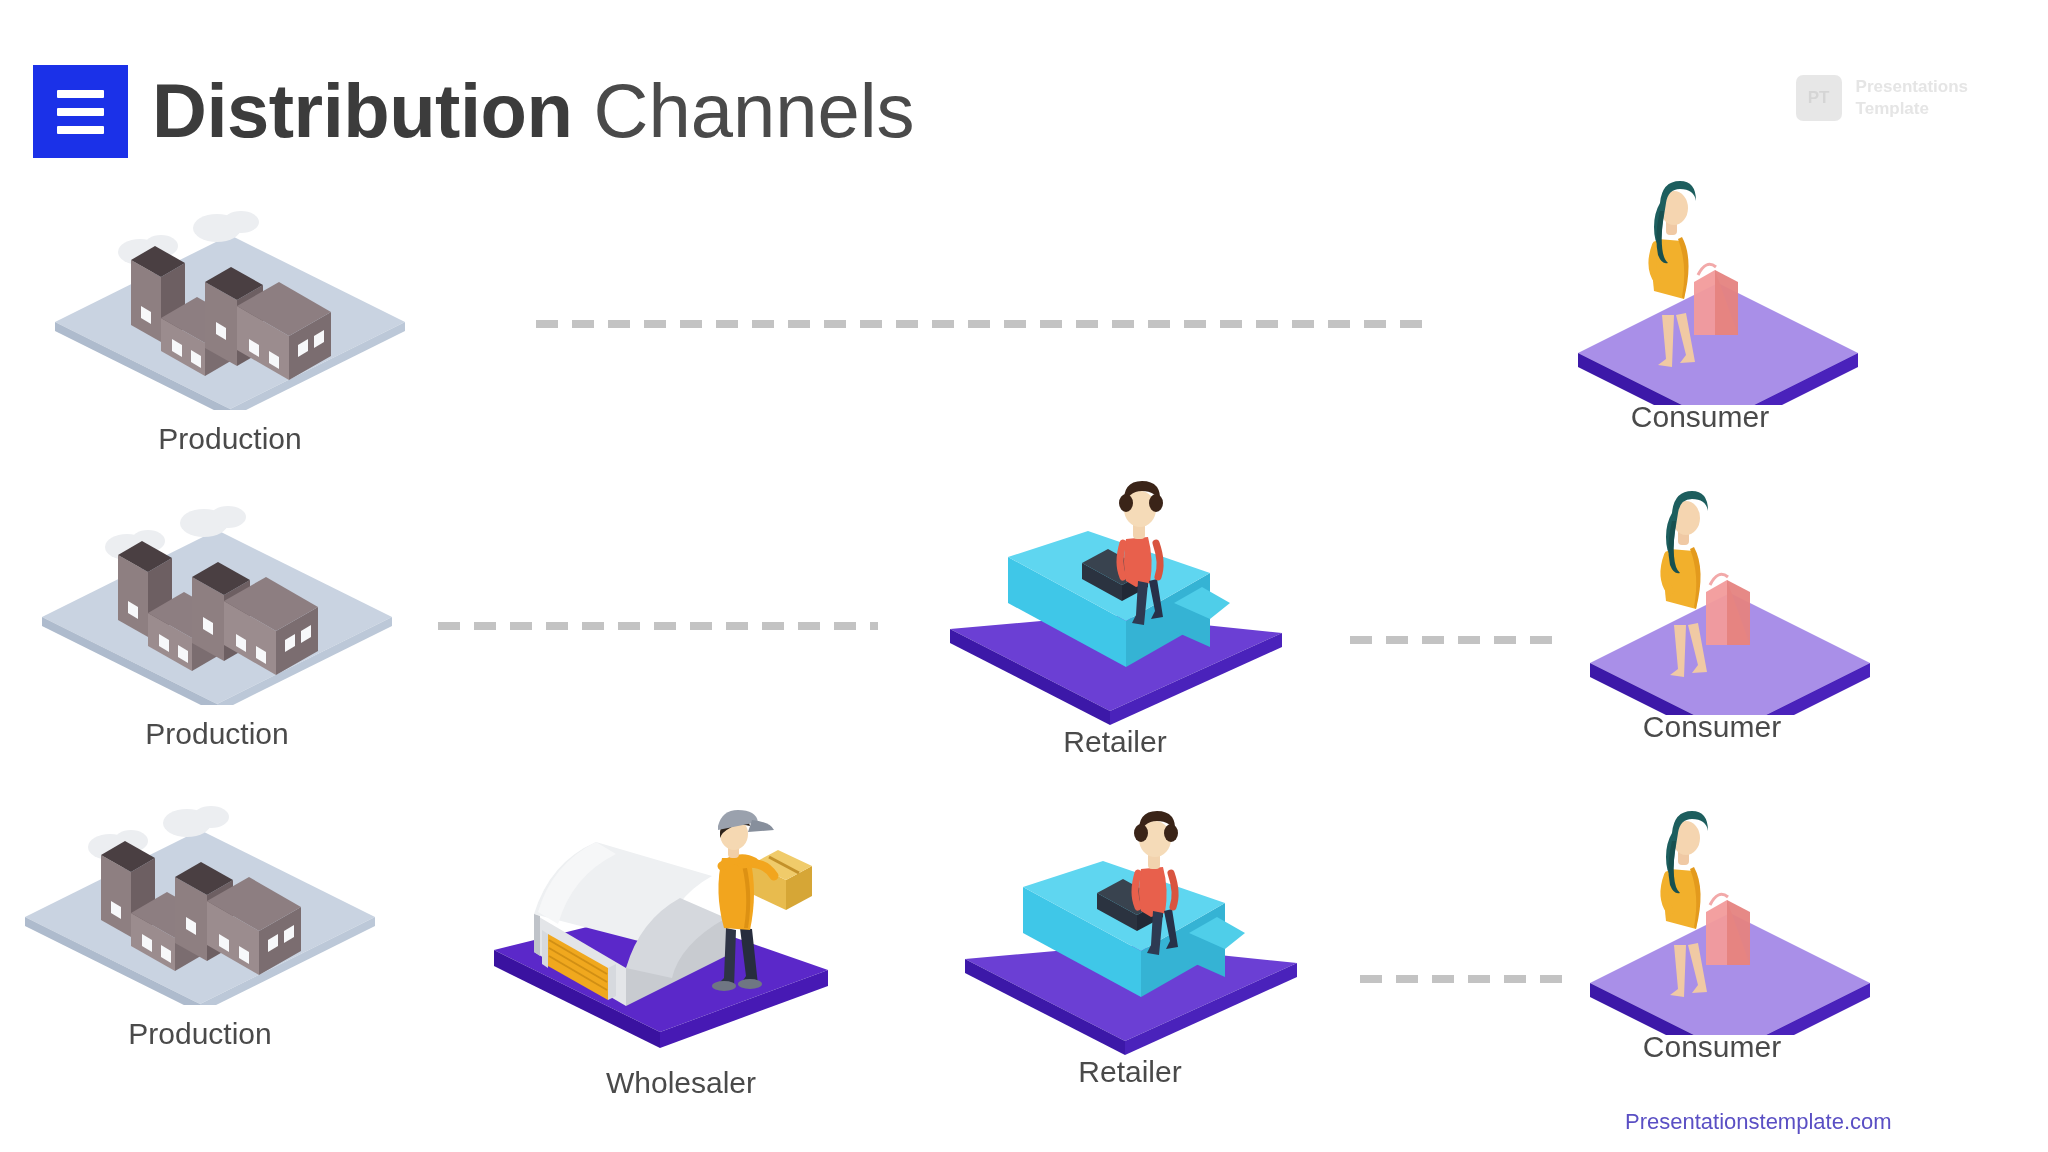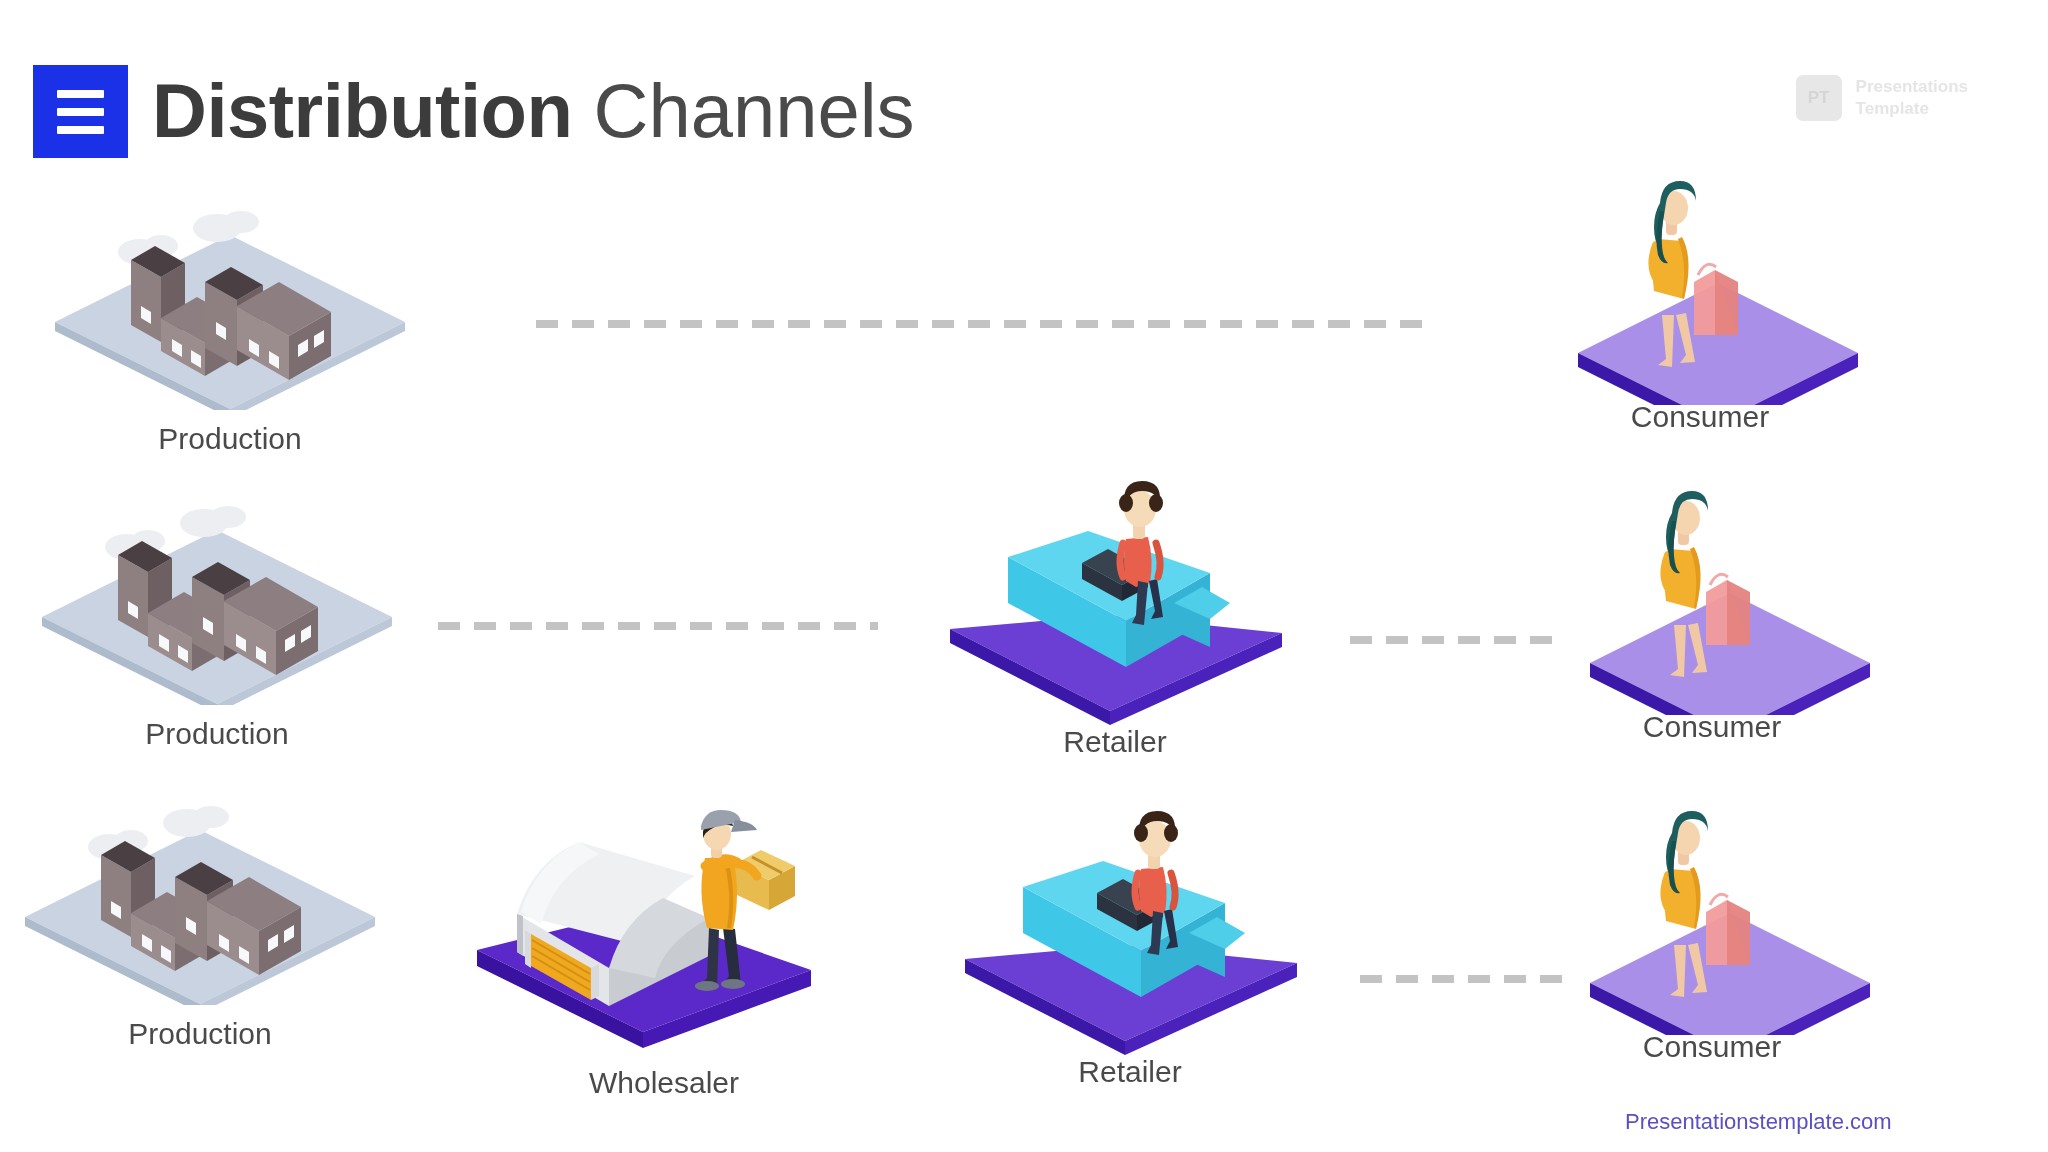--- a/index.html
+++ b/index.html
@@ -298,21 +298,21 @@
         <polygon points="171,112 181,118 181,130 171,124"></polygon>
         <polygon points="204,129 214,135 214,147 204,141"></polygon>
         <polygon points="224,141 234,147 234,159 224,153"></polygon>
         <polygon points="253,135 263,129 263,141 253,147"></polygon>
         <polygon points="269,126 279,120 279,132 269,138"></polygon>
       </g>
     </svg>
     <div class="label" style="top:212px;">Production</div>
   </div>
 
-  <div class="node" style="left:459px; top:810px; width:390px; height:290px;">
+  <div class="node" style="left:476px; top:810px; width:390px; height:290px;">
     <svg class="art" width="390" height="240" viewBox="0 0 390 240">
 
       <polygon points="180,100 352,160 184,222 18,140" fill="#5b28c9"></polygon>
       <polygon points="18,140 184,222 184,238 18,156" fill="#3a12a0"></polygon>
       <polygon points="184,222 352,160 352,176 184,238" fill="#4719b4"></polygon>
 
       <polygon points="58,104 150,158 150,196 58,142" fill="#e3e5e8"></polygon>
       <polygon points="150,158 250,108 250,146 150,196" fill="#c8cbd0"></polygon>
 
       <path d="M58 104 q16 -52 62 -72 l116 34 q-40 22 -54 70z" fill="#eef0f2"></path>

